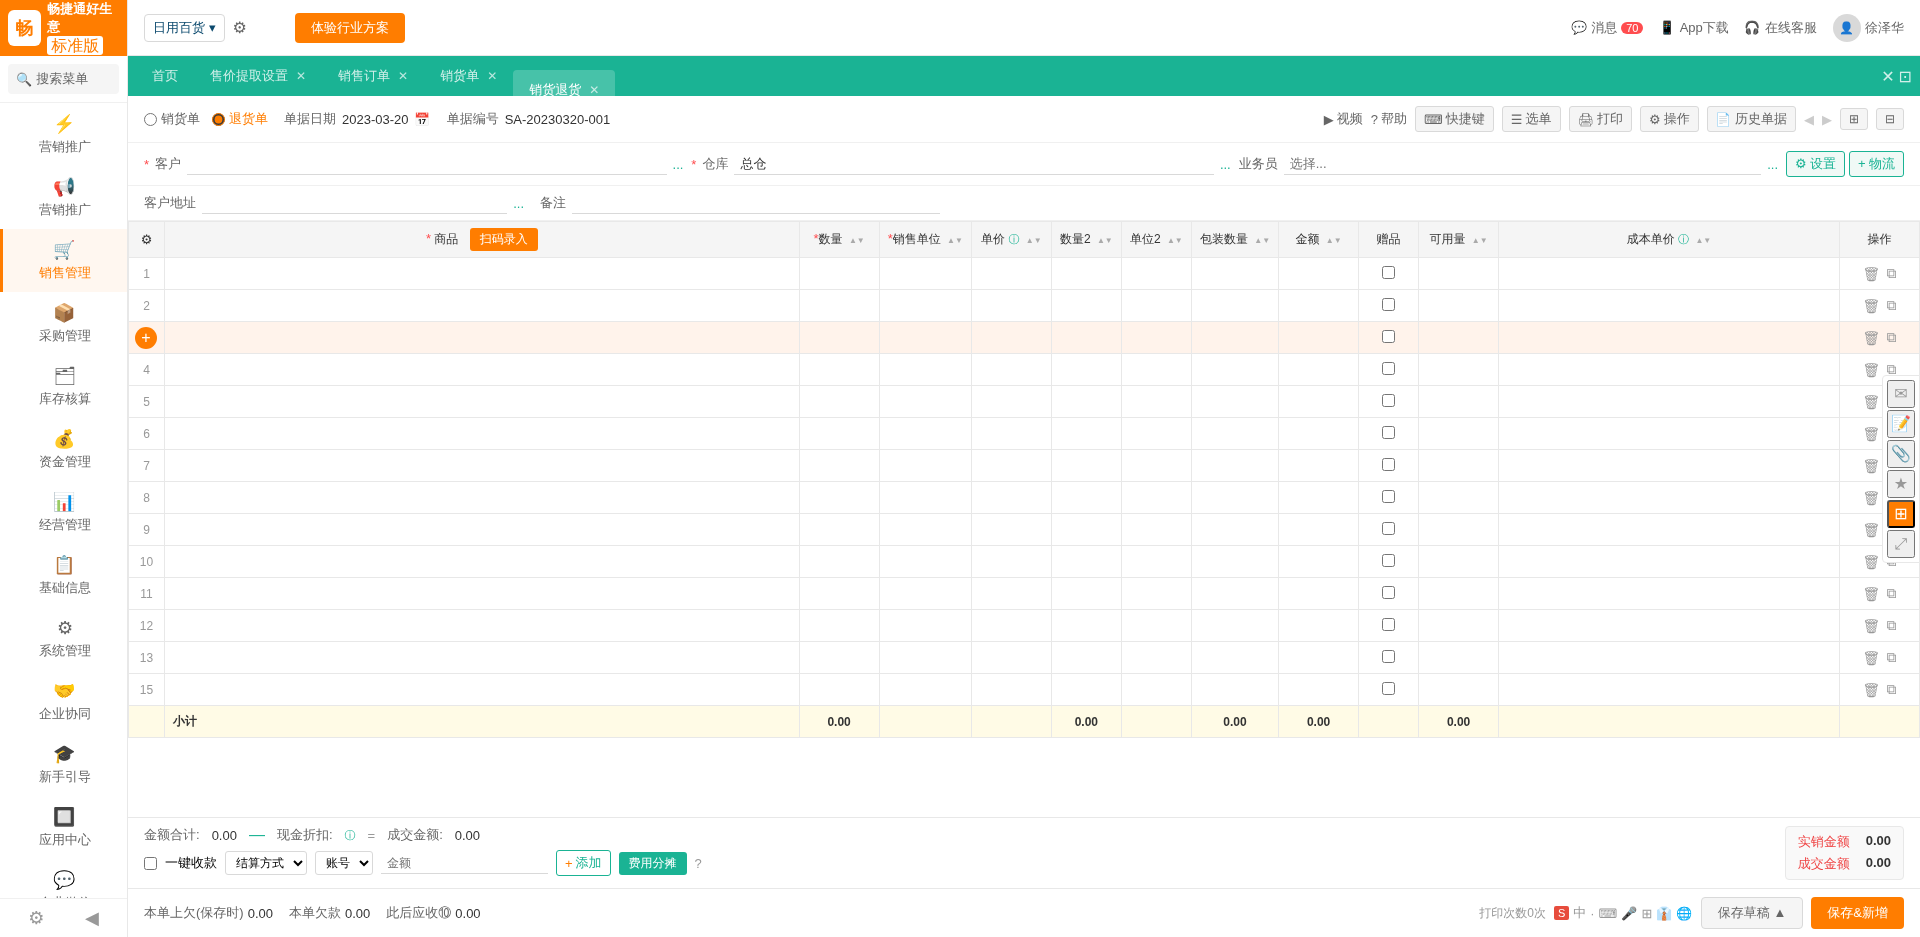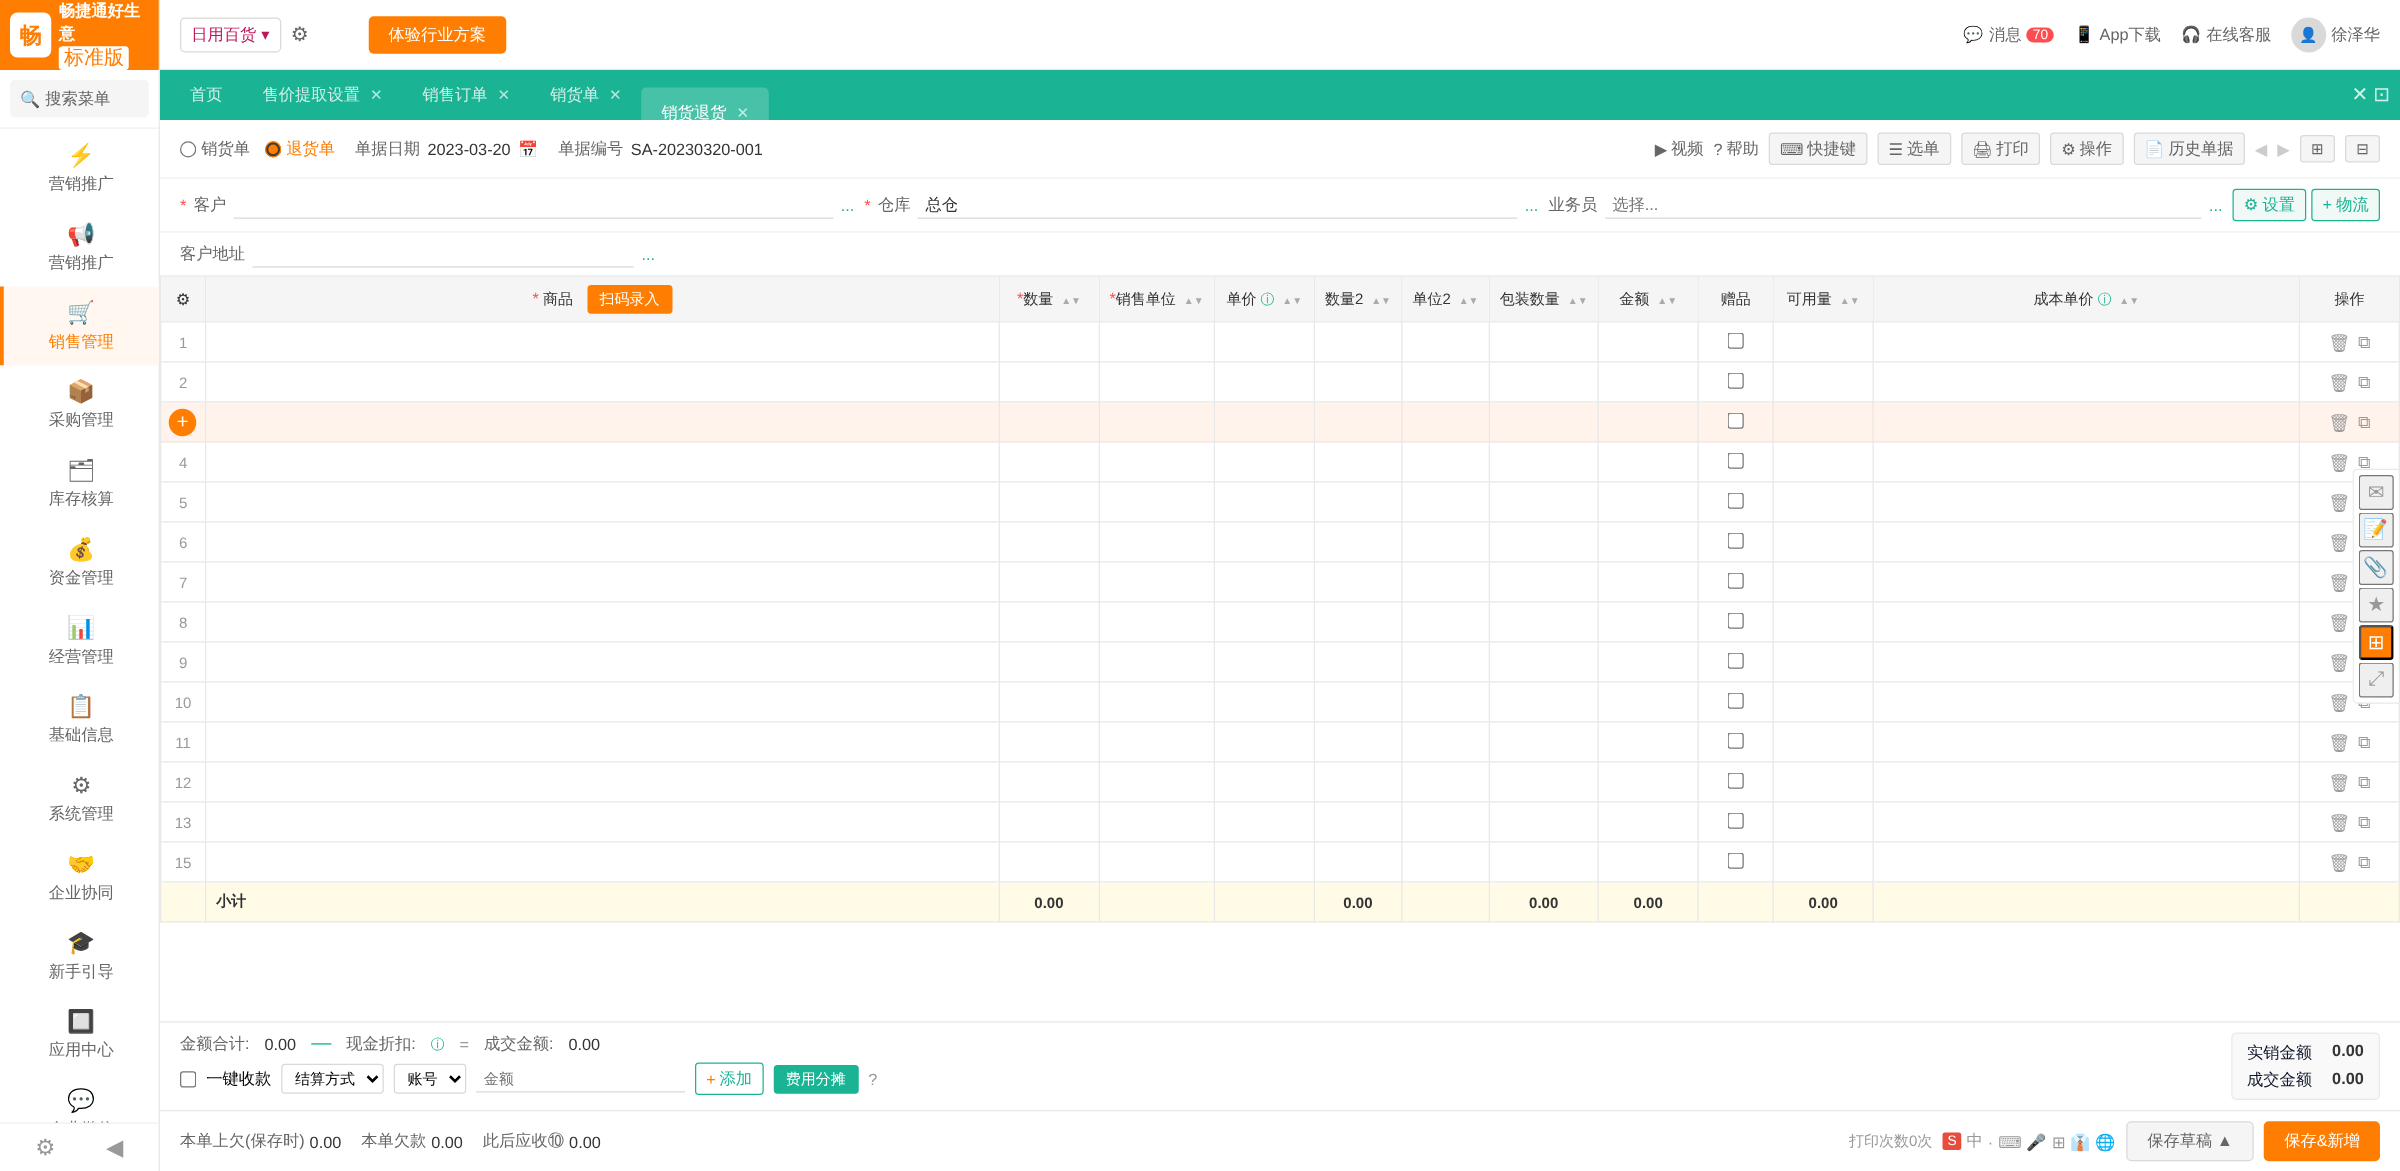--- a/index.html
+++ b/index.html
@@ -18,21 +18,21 @@
     .sidebar-item-icon { font-size: 18px; }
     .sidebar-bottom { display: flex; align-items: center; justify-content: space-around; padding: 8px; border-top: 1px solid #f0f0f0; }
     .sidebar-bottom-btn { background: none; border: none; cursor: pointer; color: #999; font-size: 18px; }
 
     
     .main { flex: 1; display: flex; flex-direction: column; overflow: hidden; }
 
     
     .topbar { background: #fff; height: 56px; display: flex; align-items: center; padding: 0 16px; border-bottom: 1px solid #e8e8e8; justify-content: space-between; flex-shrink: 0; }
     .topbar-left { display: flex; align-items: center; gap: 8px; }
-    .topbar-select { border: 1px solid #d9d9d9; border-radius: 4px; padding: 4px 8px; font-size: 13px; background: #fff; cursor: pointer; color: #be185d; display: flex; align-items: center; gap: 4px; }
+    .topbar-select { border: 1px solid #d9d9d9; border-radius: 4px; padding: 4px 8px; font-size: 13px; background: #fff; cursor: pointer; color: #0c4a6e; display: flex; align-items: center; gap: 4px; }
     .topbar-gear { color: #666; cursor: pointer; font-size: 16px; }
     .topbar-trial-btn { background: #ff7d00; color: #fff; border: none; border-radius: 4px; padding: 6px 16px; cursor: pointer; font-size: 13px; margin-left: 40px; }
     .topbar-right { display: flex; align-items: center; gap: 16px; color: #666; font-size: 13px; }
     .topbar-right-item { display: flex; align-items: center; gap: 4px; cursor: pointer; }
     .notification-badge { background: #ff4d4f; color: #fff; border-radius: 10px; padding: 0 5px; font-size: 11px; min-width: 18px; text-align: center; }
     .avatar { width: 28px; height: 28px; border-radius: 50%; background: #d9d9d9; display: flex; align-items: center; justify-content: center; font-size: 12px; }
 
     
     .tabbar { background: #1ab394; display: flex; align-items: center; height: 40px; padding: 0 8px; flex-shrink: 0; }
     .tab { display: flex; align-items: center; gap: 4px; padding: 0 16px; height: 100%; color: rgba(255,255,255,0.8); cursor: pointer; font-size: 13px; position: relative; }
@@ -113,21 +113,21 @@
     .right-icon-btn.active { background: #ff7d00; color: #fff; border-radius: 3px; }
 
     .bottom-bar { display: flex; align-items: center; justify-content: space-between; padding: 8px 16px; background: #fff; border-top: 1px solid #e8e8e8; flex-shrink: 0; }
     .bottom-stats { display: flex; gap: 16px; font-size: 12px; color: #666; }
     .bottom-stat { display: flex; align-items: center; gap: 4px; }
     .bottom-stat-val { color: #333; }
     .bottom-right { display: flex; align-items: center; gap: 8px; }
     .print-info { font-size: 12px; color: #999; }
     .summary-box { display: flex; flex-direction: column; gap: 4px; font-size: 12px; background: #f9f9f9; border: 1px solid #e8e8e8; padding: 6px 12px; border-radius: 4px; }
     .summary-row { display: flex; justify-content: space-between; gap: 16px; }
-    .summary-label { color: #0f172a; }
+    .summary-label { color: #ef4444; }
     .summary-value { color: #333; font-weight: bold; }
     .col-sort { display: inline-flex; flex-direction: column; font-size: 8px; color: #aaa; cursor: pointer; }
   </style>
 </head>
 <body>
 
 <div class="sidebar">
   <div class="sidebar-logo">
     <div class="sidebar-logo-icon">畅</div>
     <div>
@@ -350,20 +350,24 @@
             <span>物流</span>
           </button>
         </div>
       </div>
       <div style="padding:6px 16px;display:flex;gap:16px;border-bottom:1px solid #f0f0f0;flex-shrink:0;">
         <div class="field-group" style="max-width:380px;">
           <span class="field-label">客户地址</span>
           <input class="field-input" type="text" style="">
           <span class="field-dots">...</span>
         </div>
+        <div class="field-group" style="max-width:400px;">
+          <span class="field-label">备注</span>
+          <input class="field-input" type="text" style="min-width: 200px;">
+        </div>
       </div>
 
       <div class="table-section">
         <div class="table-container">
           <table>
             <thead>
               <tr>
                 <th style="width:36px;">
                   <span>⚙</span>
                 </th>

